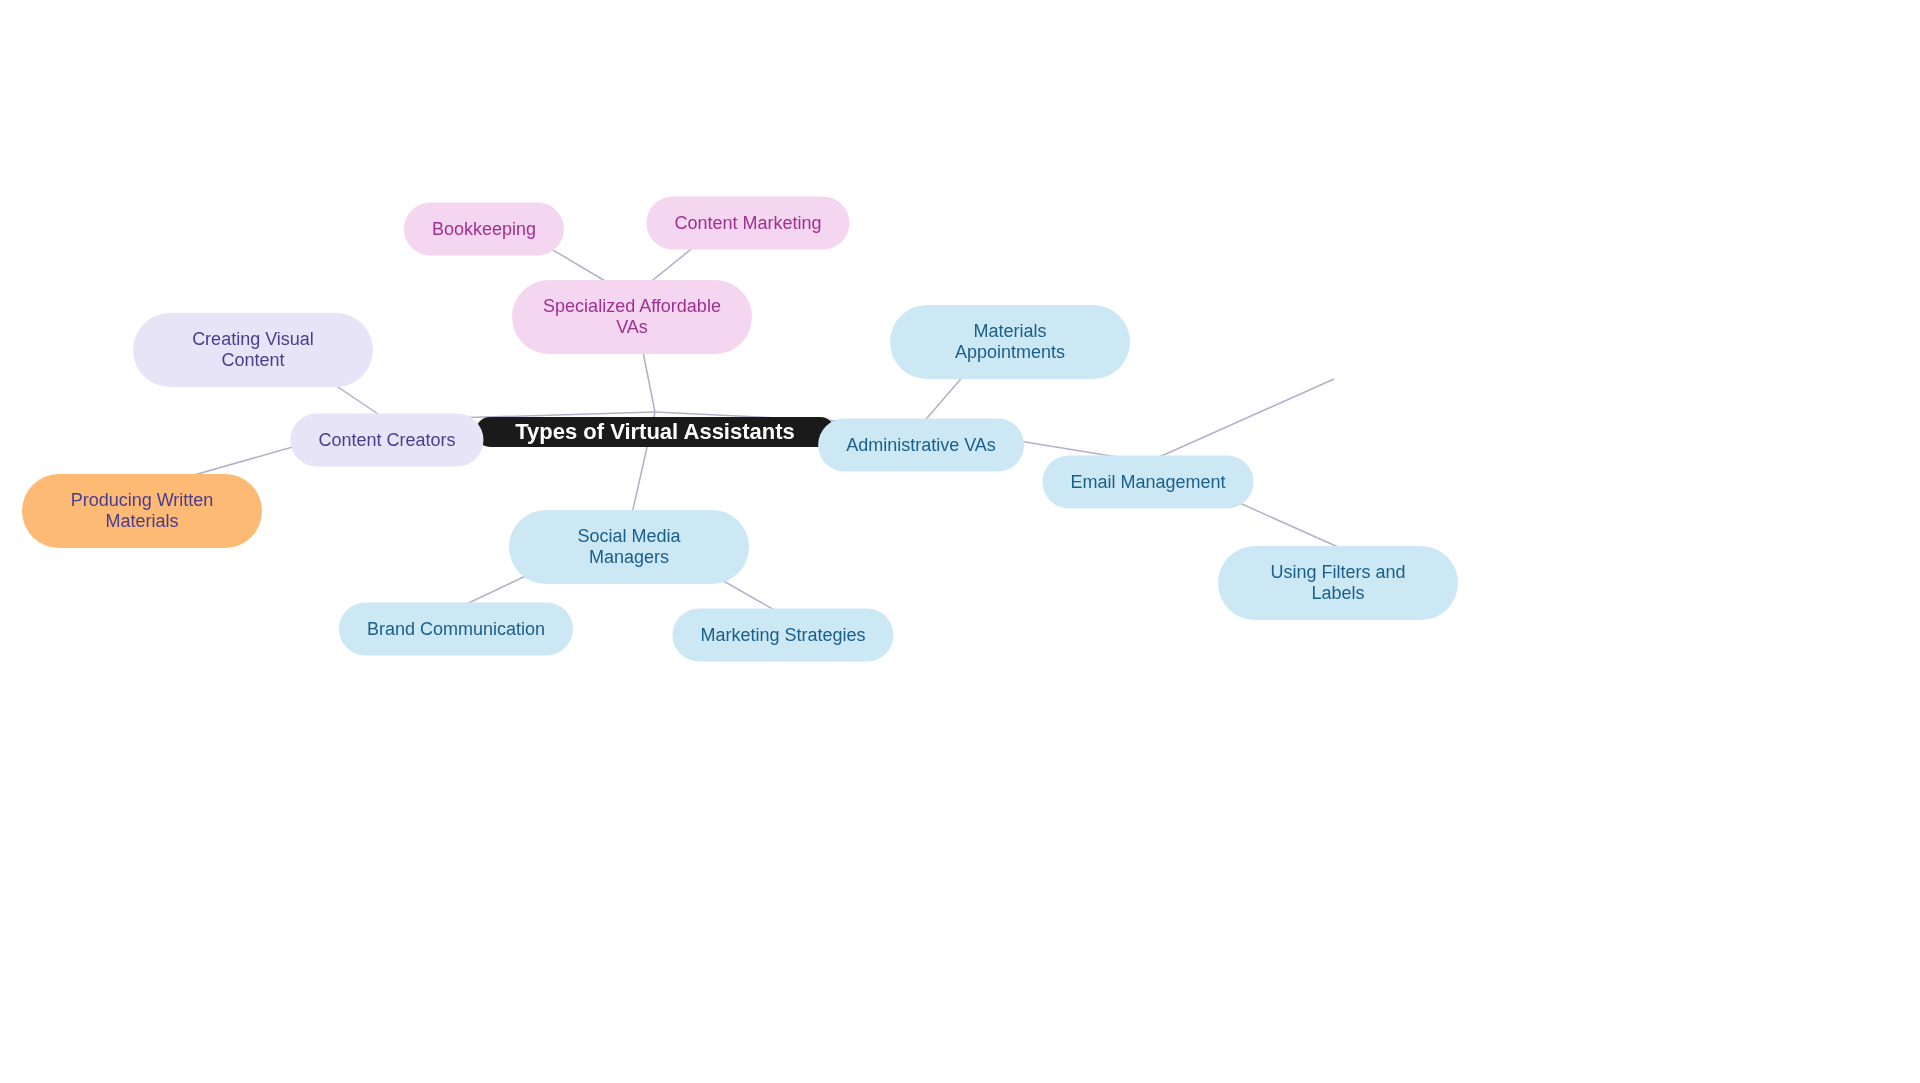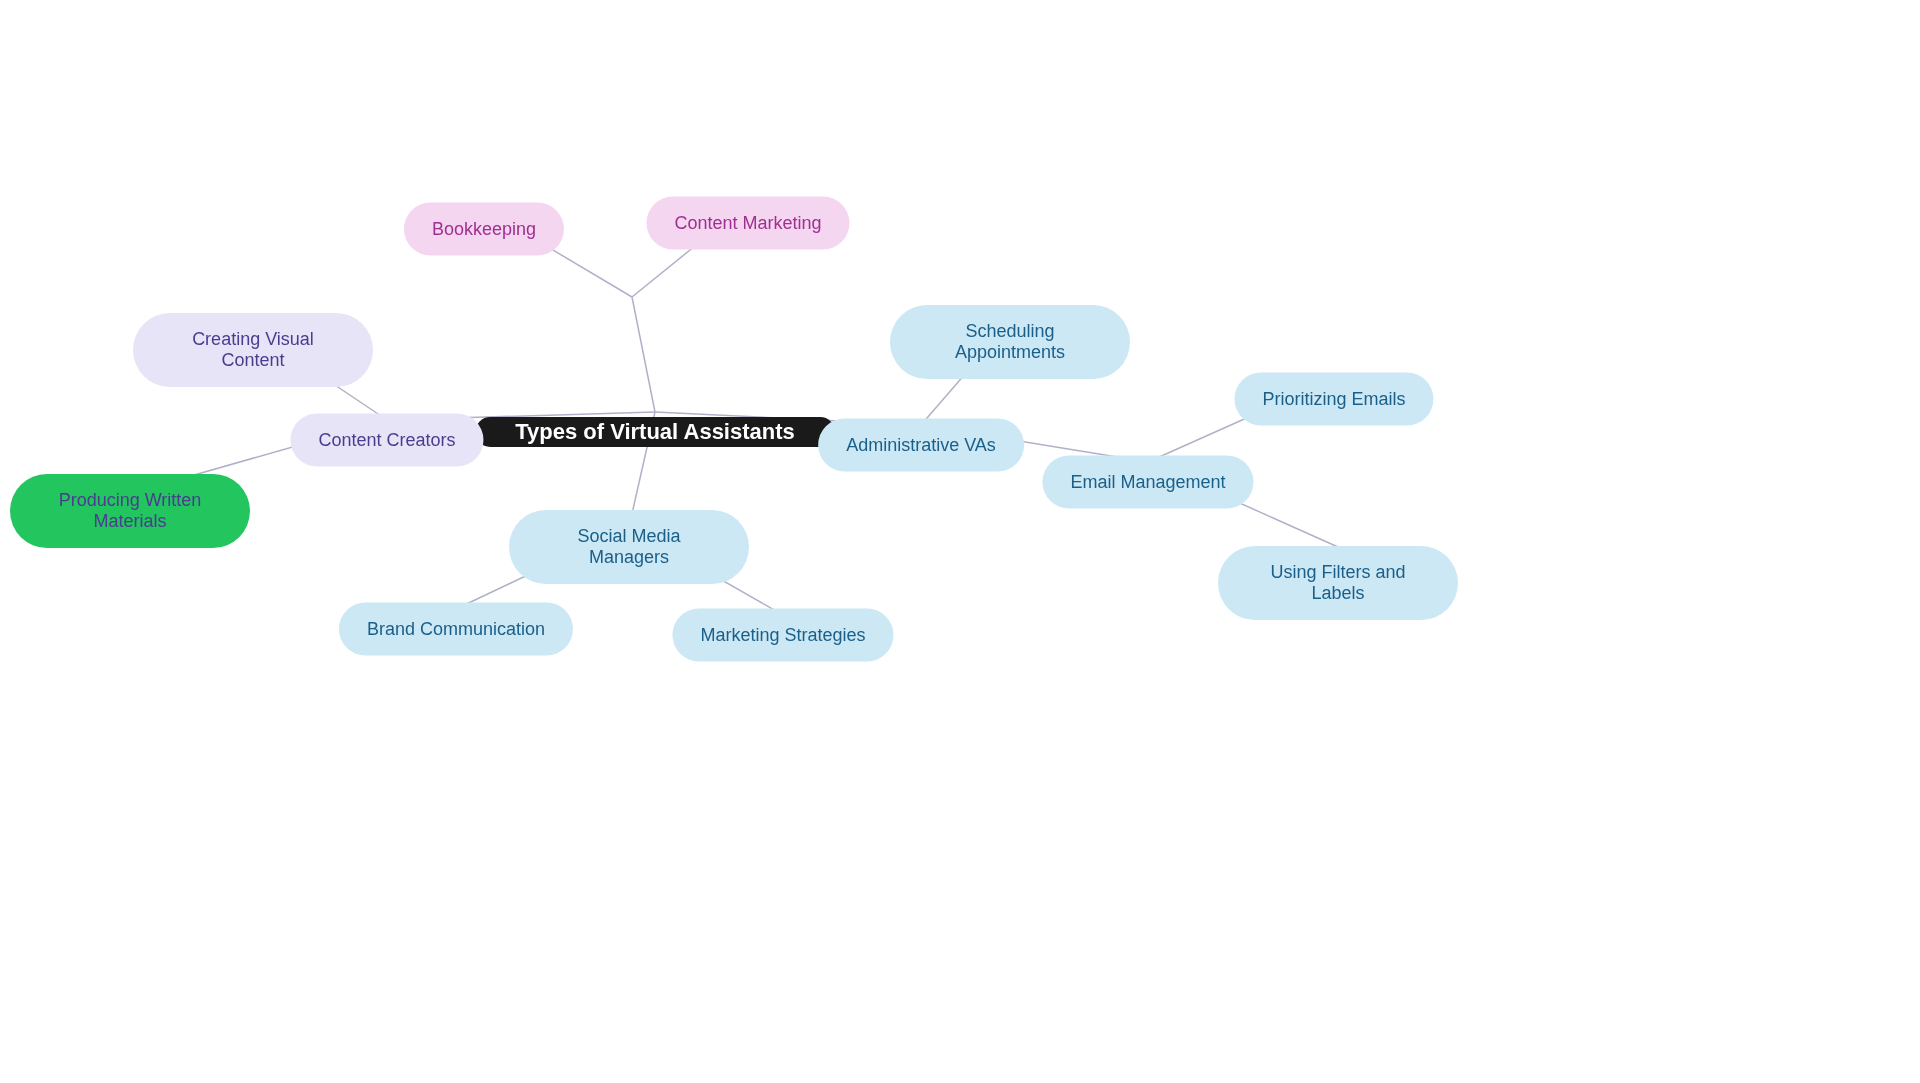--- a/index.html
+++ b/index.html
@@ -80,52 +80,52 @@
       <line x1="629" y1="527" x2="783" y2="615" stroke="#b0b0c8" stroke-width="1.5"></line>
       <line x1="655" y1="412" x2="921" y2="425" stroke="#b0b0c8" stroke-width="1.5"></line>
       <line x1="921" y1="425" x2="1010" y2="322" stroke="#b0b0c8" stroke-width="1.5"></line>
       <line x1="921" y1="425" x2="1148" y2="462" stroke="#b0b0c8" stroke-width="1.5"></line>
       <line x1="1148" y1="462" x2="1334" y2="379" stroke="#b0b0c8" stroke-width="1.5"></line>
       <line x1="1148" y1="462" x2="1338" y2="547" stroke="#b0b0c8" stroke-width="1.5"></line>
     </svg>
 <div class="node node-center" style="background: rgb(26, 26, 26); color: rgb(255, 255, 255); left: 655px; top: 412px; min-width: 280px;">
       <span>Types of Virtual Assistants</span>
     </div>
+    <div class="node node-pink" style="background: rgb(245, 214, 240); color: rgb(160, 48, 144); left: 632px; top: 297px; min-width: 160px; max-width: 240px;">
+      <span>Specialized Affordable VAs</span>
+    </div>
     <div class="node node-pink" style="background: rgb(245, 214, 240); color: rgb(160, 48, 144); left: 484px; top: 209px; min-width: 160px; max-width: 240px;">
       <span>Bookkeeping</span>
     </div>
     <div class="node node-pink" style="background: rgb(245, 214, 240); color: rgb(160, 48, 144); left: 748px; top: 203px; min-width: 160px; max-width: 240px;">
       <span>Content Marketing</span>
     </div>
     <div class="node node-purple" style="background: rgb(232, 228, 248); color: rgb(74, 61, 143); left: 387px; top: 420px; min-width: 160px; max-width: 240px;">
       <span>Content Creators</span>
     </div>
     <div class="node node-purple" style="background: rgb(232, 228, 248); color: rgb(74, 61, 143); left: 253px; top: 330px; min-width: 160px; max-width: 240px;">
       <span>Creating Visual Content</span>
     </div>
-    <div class="node node-purple" style="background: #22c55e; color: rgb(74, 61, 143); left: 130px; top: 491px; min-width: 160px; max-width: 240px;">
+    <div class="node node-purple" style="background: #fdba74; color: rgb(74, 61, 143); left: 142px; top: 491px; min-width: 160px; max-width: 240px;">
       <span>Producing Written Materials</span>
     </div>
     <div class="node node-blue" style="background: rgb(204, 232, 244); color: rgb(26, 95, 138); left: 629px; top: 527px; min-width: 160px; max-width: 240px;">
       <span>Social Media Managers</span>
     </div>
     <div class="node node-blue" style="background: rgb(204, 232, 244); color: rgb(26, 95, 138); left: 456px; top: 609px; min-width: 160px; max-width: 240px;">
       <span>Brand Communication</span>
     </div>
     <div class="node node-blue" style="background: rgb(204, 232, 244); color: rgb(26, 95, 138); left: 783px; top: 615px; min-width: 160px; max-width: 240px;">
       <span>Marketing Strategies</span>
     </div>
     <div class="node node-blue" style="background: rgb(204, 232, 244); color: rgb(26, 95, 138); left: 921px; top: 425px; min-width: 160px; max-width: 240px;">
       <span>Administrative VAs</span>
     </div>
     <div class="node node-blue" style="background: rgb(204, 232, 244); color: rgb(26, 95, 138); left: 1010px; top: 322px; min-width: 160px; max-width: 240px;">
-      <span>Scheduling Appointments</span>
+      <span>Materials Appointments</span>
     </div>
     <div class="node node-blue" style="background: rgb(204, 232, 244); color: rgb(26, 95, 138); left: 1148px; top: 462px; min-width: 160px; max-width: 240px;">
       <span>Email Management</span>
-    </div>
-    <div class="node node-blue" style="background: rgb(204, 232, 244); color: rgb(26, 95, 138); left: 1334px; top: 379px; min-width: 160px; max-width: 240px;">
-      <span>Prioritizing Emails</span>
     </div>
     <div class="node node-blue" style="background: rgb(204, 232, 244); color: rgb(26, 95, 138); left: 1338px; top: 563px; min-width: 160px; max-width: 240px;">
       <span>Using Filters and Labels</span>
     </div>
   </div>
 
 </body></html>

